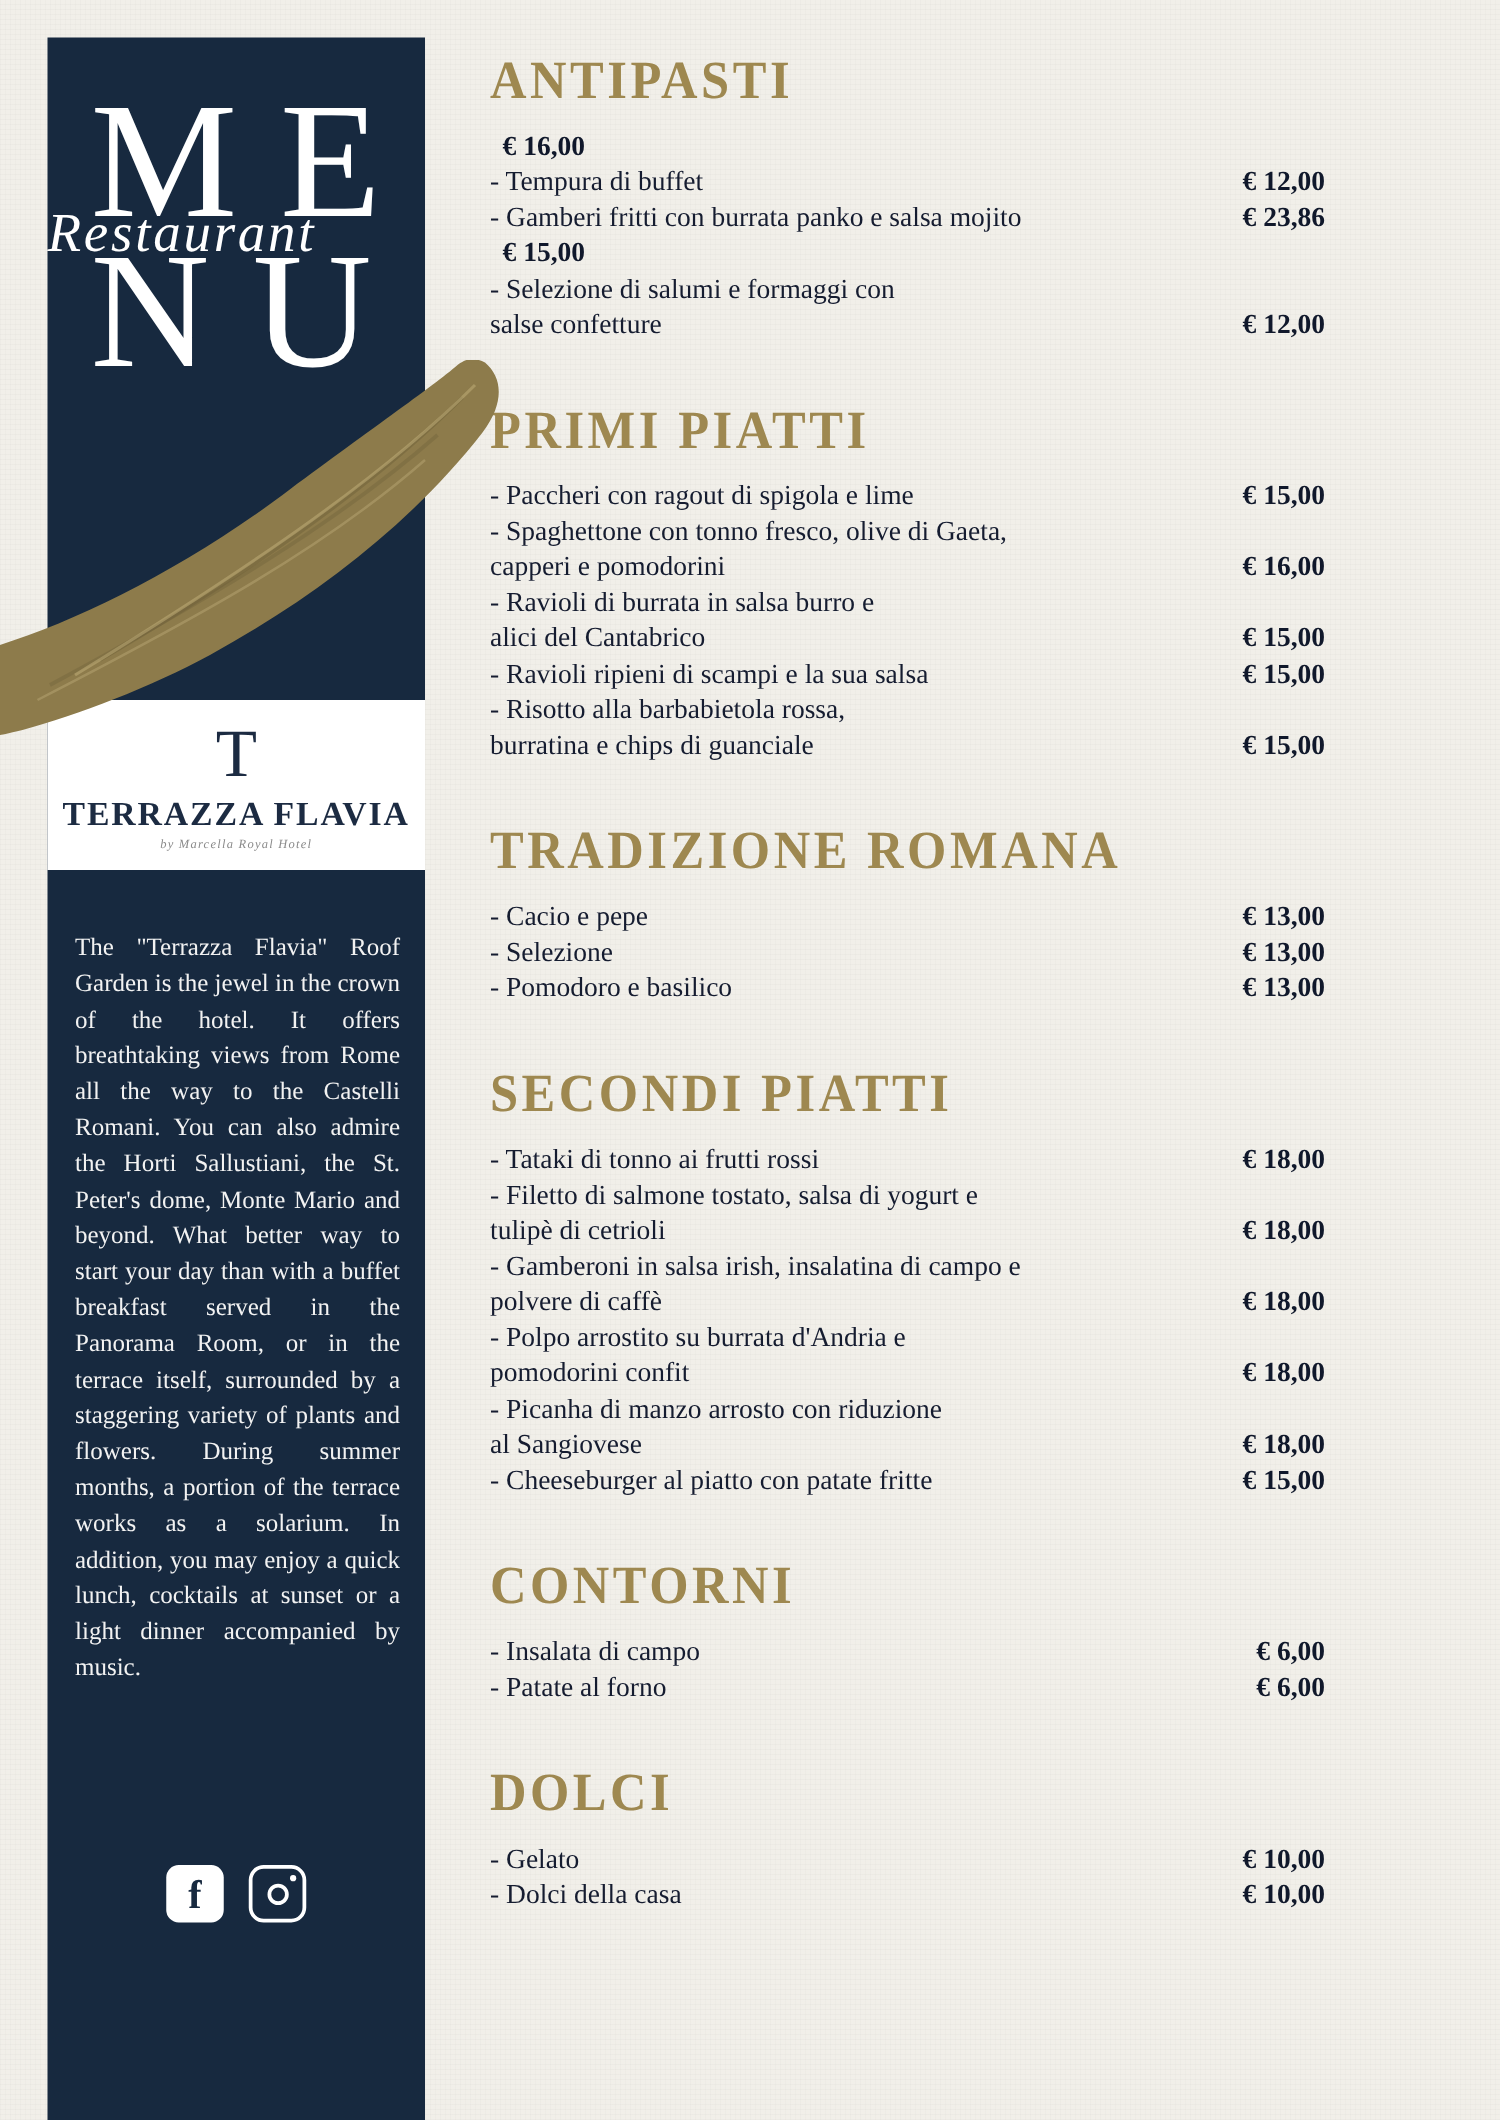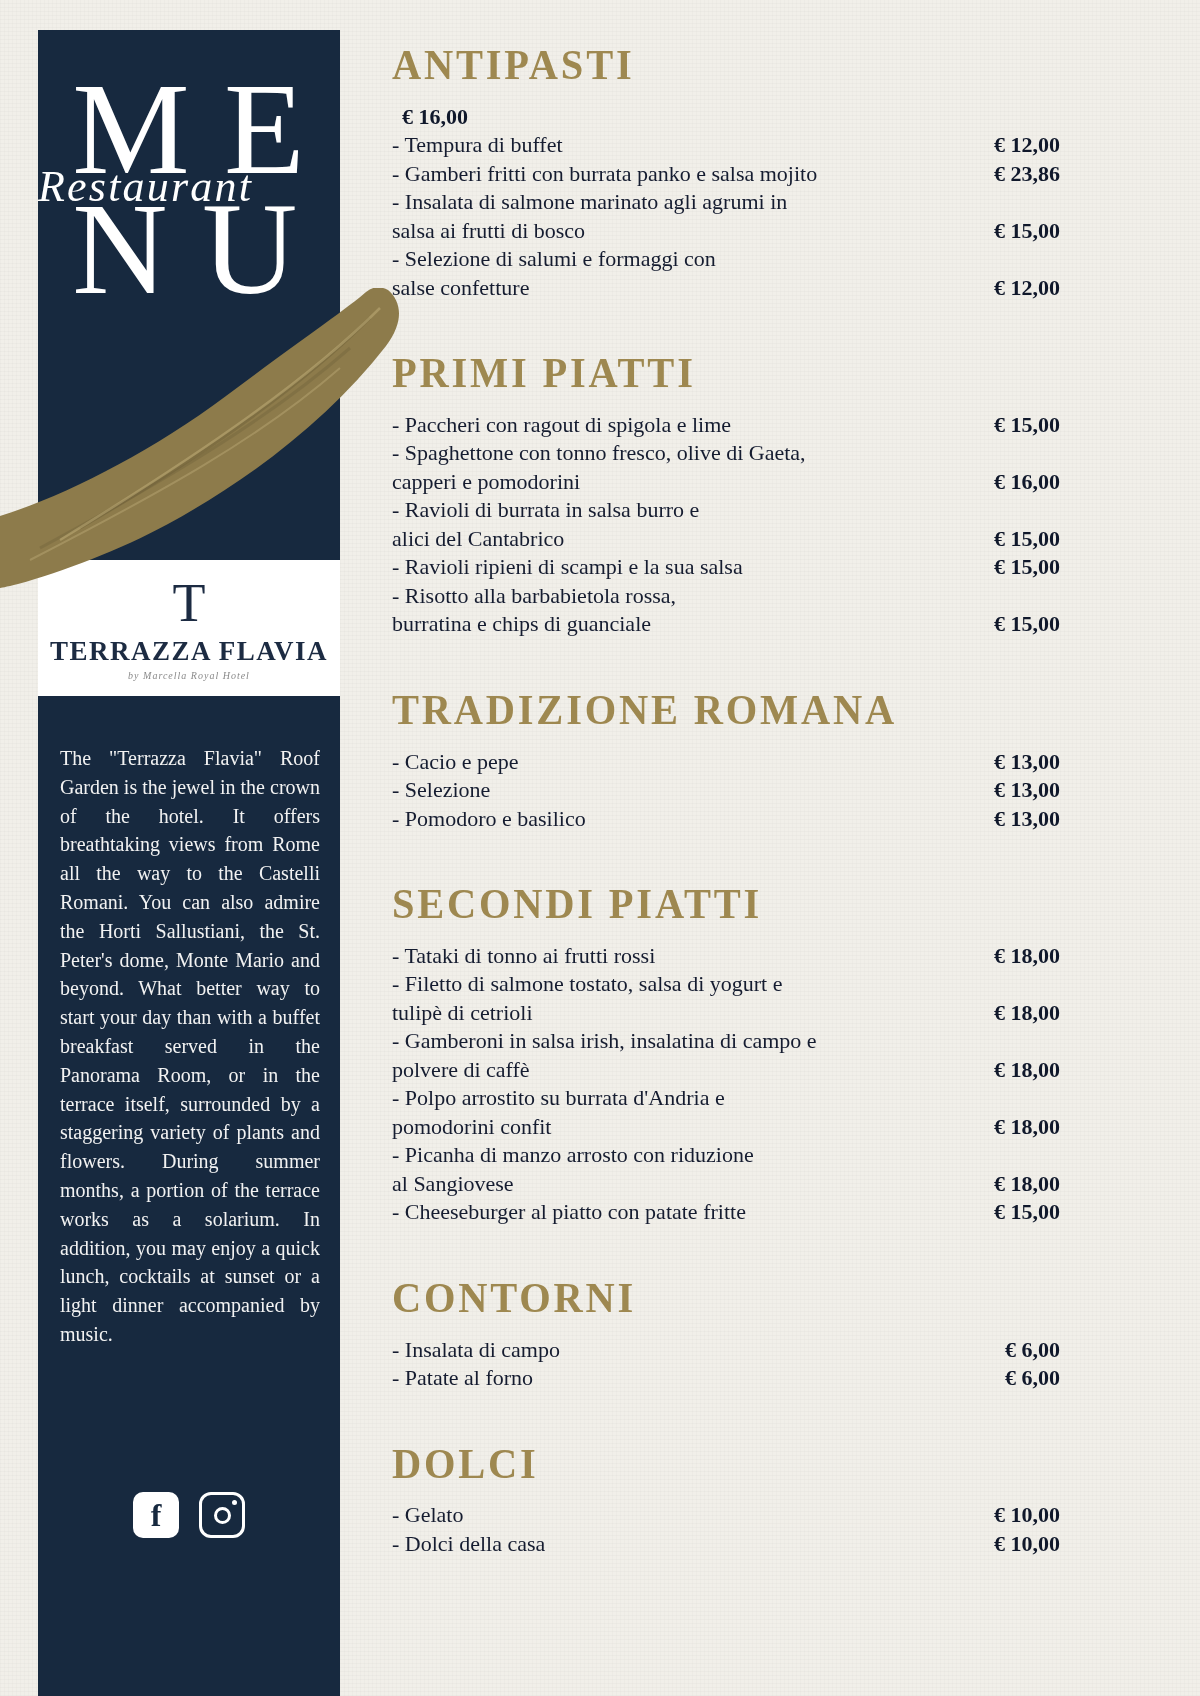--- a/index.html
+++ b/index.html
@@ -148,22 +148,20 @@
     <span class="item-name">- Tempura di buffet</span>
     <span class="item-price">€ 12,00</span>
   </div>
 
   <div class="menu-item">
     <span class="item-name">- Gamberi fritti con burrata panko e salsa mojito</span>
     <span class="item-price">€ 23,86</span>
   </div>
 
   <div class="menu-item">
-    <span class="item-name">- Insalata di salmone marinato agli agrumi in
-salsa ai frutti di bosco</span>
     <span class="item-price">€ 15,00</span>
   </div>
 
   <div class="menu-item">
     <span class="item-name">- Selezione di salumi e formaggi con
 salse confetture</span>
     <span class="item-price">€ 12,00</span>
   </div>
 </div>
   </section>

